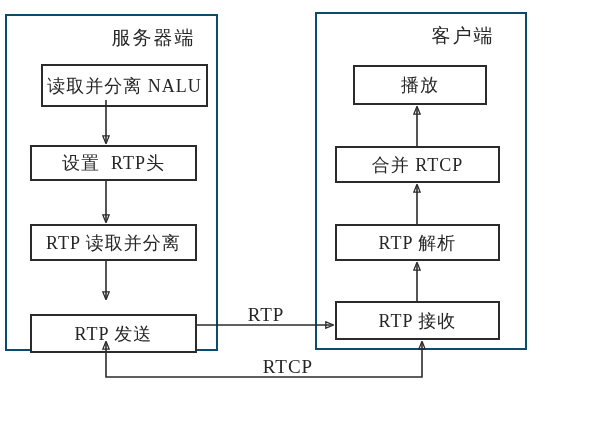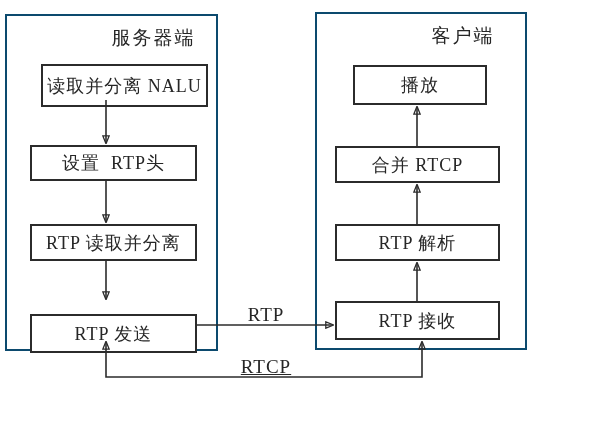--- a/index.html
+++ b/index.html
@@ -120,15 +120,15 @@
     <line x1="417" y1="146" x2="417" y2="107" marker-end="url(#arrow)"></line>
     <line x1="417" y1="224" x2="417" y2="185" marker-end="url(#arrow)"></line>
     <line x1="417" y1="301" x2="417" y2="263" marker-end="url(#arrow)"></line>
 
     <line x1="197" y1="325" x2="333" y2="325" marker-end="url(#arrow)"></line>
 
     <path d="M106,342 L106,377 L422,377 L422,342" marker-start="url(#arrow)" marker-end="url(#arrow)"></path>
   </svg>
 
   <div class="link-label" style="left:197px; top:304px; width:138px;">RTP</div>
-  <div class="link-label" style="left:90px; top:356px; width:352px;text-decoration:underline;">RTCP</div>
+  <div class="link-label" style="left:112px; top:356px; width:352px;">RTCP</div>
 
 </div>
 
 </body></html>

